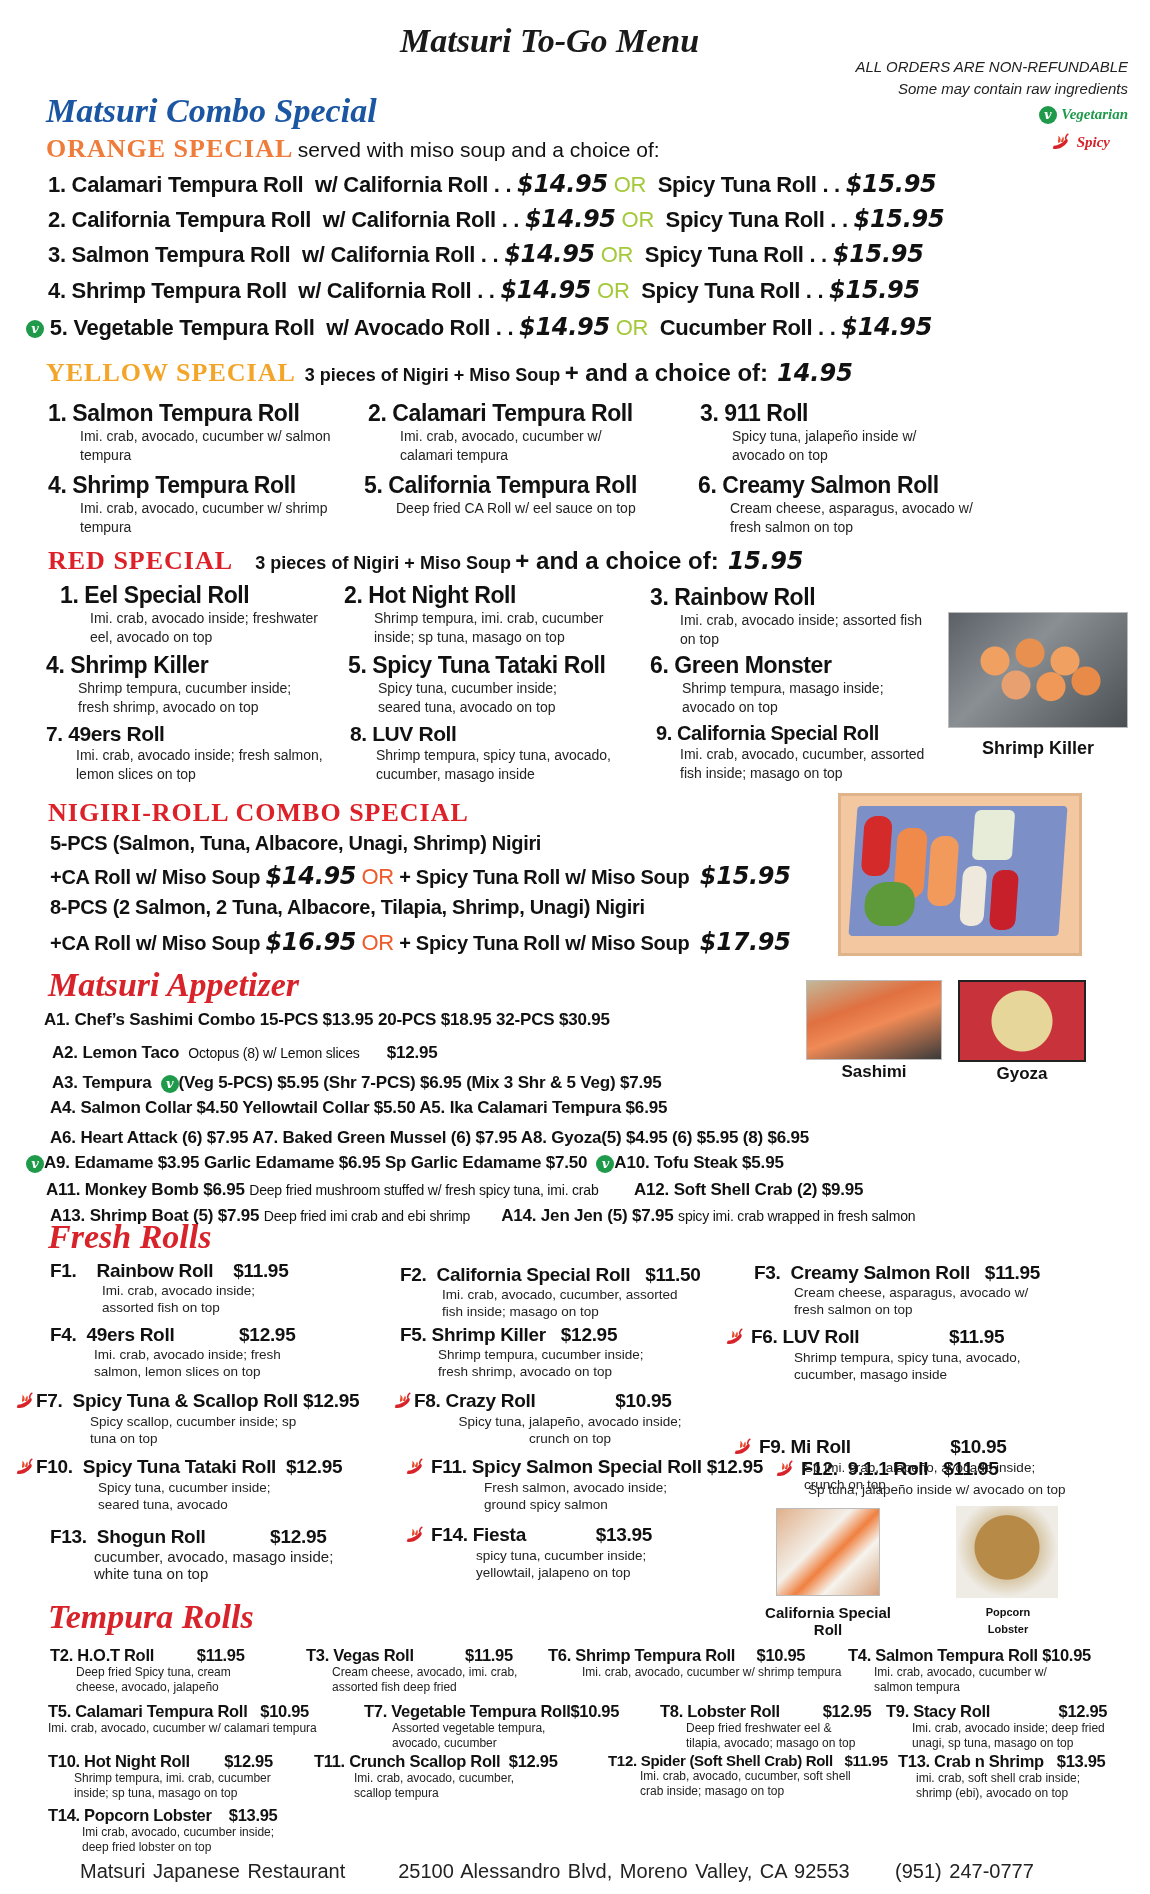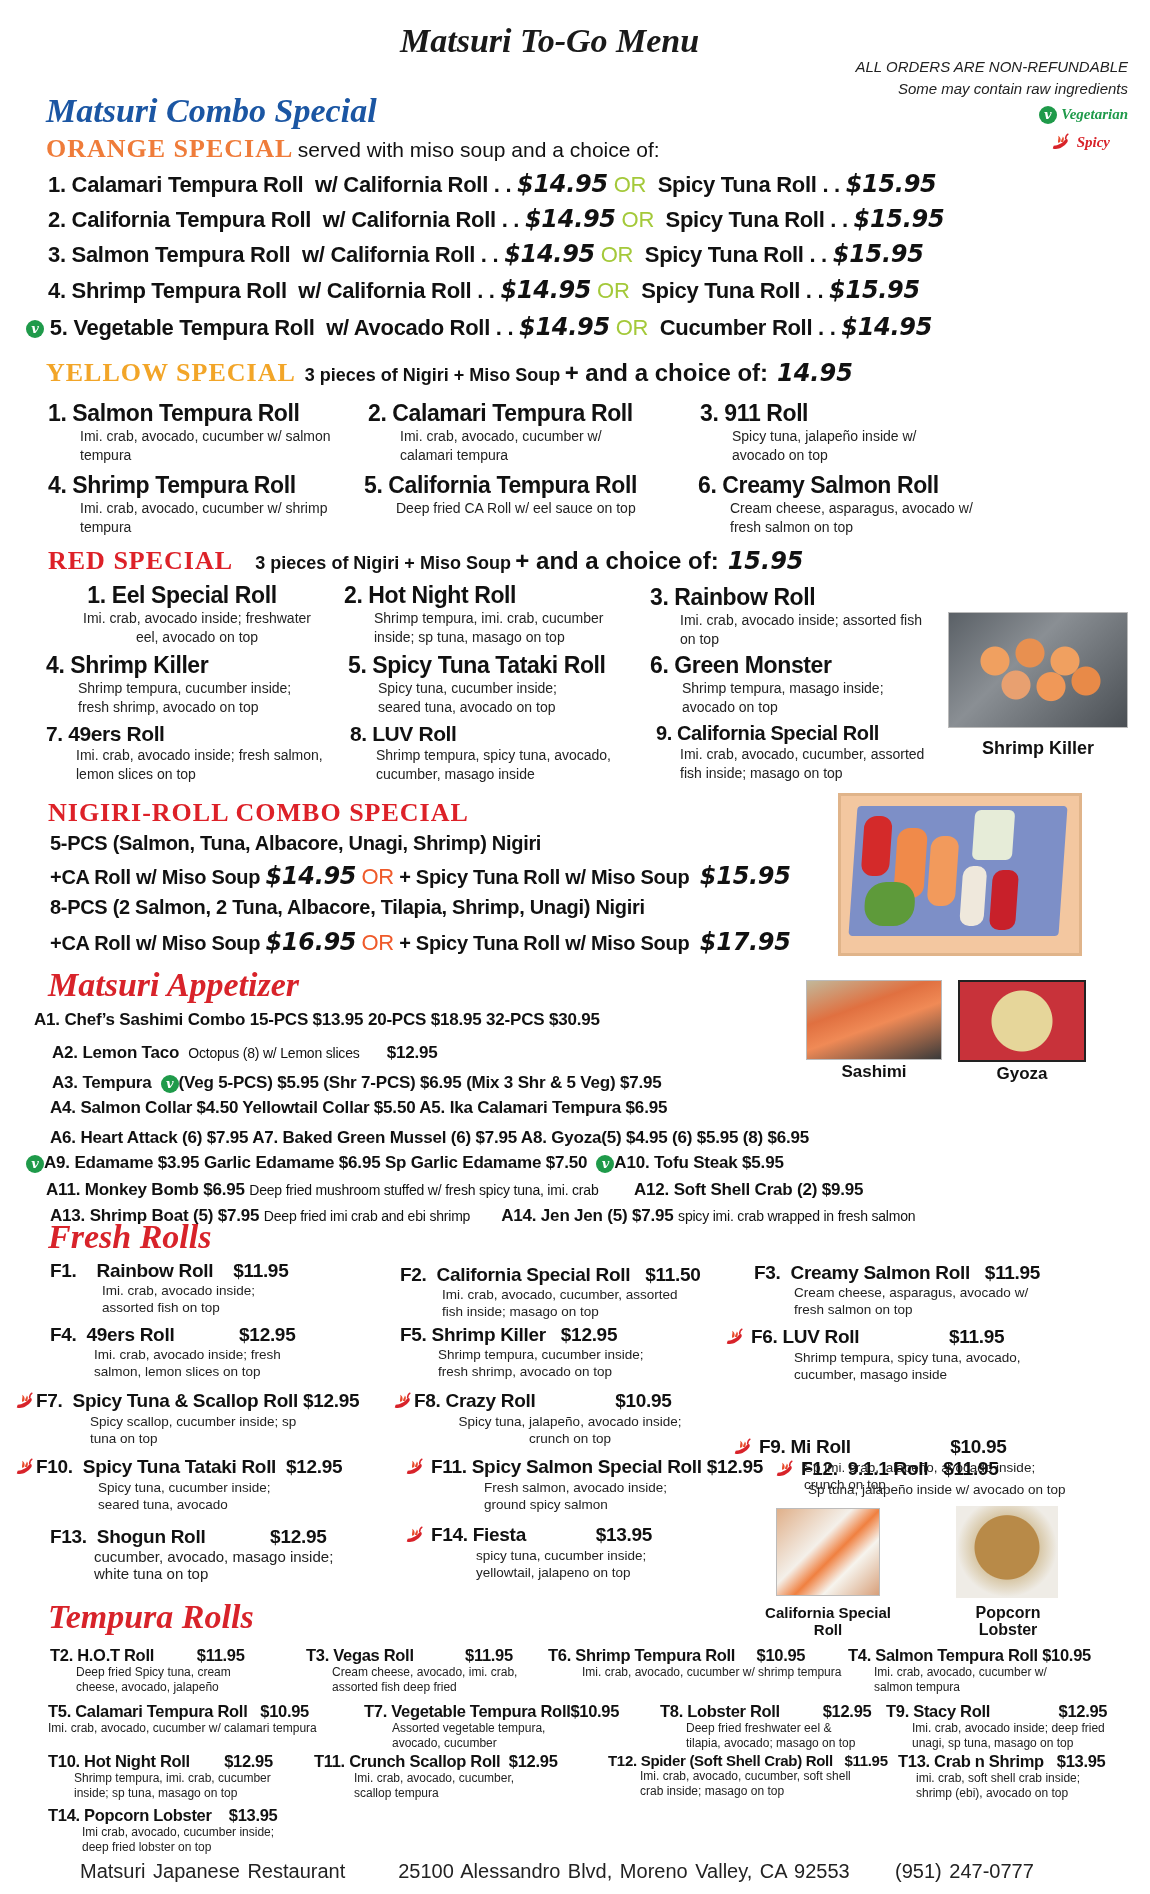--- a/index.html
+++ b/index.html
@@ -156,21 +156,21 @@
 </div>
 
 <div class="abs" style="left:48px; top:546px;">
   <span class="special-label redlbl">Red Special</span>&nbsp;&nbsp;&nbsp;&nbsp;
   <span class="subtitle" style="font-weight:bold;">3 pieces of  Nigiri + Miso Soup</span>
   <span class="subtitle-big" style="font-weight:bold;">+ and a choice of:</span>&nbsp;
   <span class="price-big">15.95</span>
 </div>
 
 <div>
-  <div class="abs" style="left:52px; top:582px;text-align:center;">
+  <div class="abs" style="left:60px; top:582px;">
     <div class="item-name">1. Eel Special Roll</div>
     <div class="item-desc" style="padding-left:30px; width:260px;">Imi. crab, avocado inside; freshwater eel, avocado on top</div>
   </div>
   <div class="abs" style="left:344px; top:582px;">
     <div class="item-name">2. Hot Night Roll</div>
     <div class="item-desc" style="padding-left:30px; width:290px;">Shrimp tempura, imi. crab, cucumber inside;  sp tuna, masago on top</div>
   </div>
   <div class="abs" style="left:650px; top:584px;">
     <div class="item-name">3. Rainbow Roll</div>
     <div class="item-desc" style="padding-left:30px; width:290px;">Imi. crab, avocado inside; assorted fish on top</div>
@@ -229,21 +229,21 @@
     <div style="position:absolute; left:76px; top:30px; width:28px; height:70px; background:#f29a5c; border-radius:12px;"></div>
     <div style="position:absolute; left:118px; top:4px; width:40px; height:50px; background:#e6ecd8; border-radius:6px;"></div>
     <div style="position:absolute; left:110px; top:60px; width:24px; height:60px; background:#efe8dc; border-radius:10px;"></div>
     <div style="position:absolute; left:140px; top:64px; width:26px; height:60px; background:#c8202a; border-radius:10px;"></div>
     <div style="position:absolute; left:14px; top:76px; width:50px; height:44px; background:#5e9a3a; border-radius:20px;"></div>
   </div>
 </div>
 
 <div class="abs serif-title sec-title red" style="left:48px; top:966px;">Matsuri Appetizer</div>
 <div>
-  <div class="abs app-line" style="left:34px; top:1010px;">A1.  Chef’s Sashimi Combo   15-PCS  $13.95    20-PCS  $18.95    32-PCS  $30.95</div>
+  <div class="abs app-line" style="left:44px; top:1010px;">A1.  Chef’s Sashimi Combo   15-PCS  $13.95    20-PCS  $18.95    32-PCS  $30.95</div>
   <div class="abs app-line" style="left:52px; top:1043px;">
     <span>A2.  Lemon Taco</span>&nbsp;
     <span class="app-small">Octopus (8) w/ Lemon slices</span>&nbsp;&nbsp;&nbsp;&nbsp;&nbsp;
     <span>$12.95</span>
   </div>
   <div class="abs app-line" style="left:52px; top:1073px;">
     <span>A3.  Tempura</span>&nbsp;
     <span class="veg-icon">v</span><span>(Veg 5-PCS)   $5.95    (Shr 7-PCS)    $6.95     (Mix 3 Shr &amp; 5 Veg)   $7.95</span>
   </div>
   <div class="abs app-line" style="left:50px; top:1098px;">A4.  Salmon Collar   $4.50      Yellowtail Collar   $5.50     A5.  Ika Calamari Tempura    $6.95</div>
@@ -345,21 +345,21 @@
   <div class="abs" style="left:404px; top:1524px;">
     <div class="fr-name"><svg class="spicy-icon">
           <use href="#pepper"></use>
         </svg>&nbsp;<span>F14.</span>&nbsp;<span>Fiesta</span>&nbsp;&nbsp;&nbsp;&nbsp;&nbsp;&nbsp;&nbsp;&nbsp;&nbsp;&nbsp;&nbsp;&nbsp;&nbsp;&nbsp;<span>$13.95</span></div>
     <div class="fr-desc" style="padding-left:72px; width:300px;">spicy tuna, cucumber inside; yellowtail, jalapeno on top</div>
   </div>
 
   <div class="photo" style="left:776px; top:1508px; width:104px; height:88px; background: linear-gradient(135deg,#e0b08a 0%,#f4f0ea 40%,#f08040 55%,#f6f4ee 70%,#d8a07a 100%);"></div>
   <div class="abs photo-caption" style="left:756px; top:1604px; width:144px; font-size:15px; line-height:17px; white-space:normal;">California Special Roll</div>
   <div class="photo" style="left:956px; top:1506px; width:102px; height:92px; border:none; background: radial-gradient(ellipse at 50% 45%, #b88a48 0 32px, #d8c8a8 33px, #efece6 50px);"></div>
-  <div class="abs photo-caption" style="left:966px; top:1604px; width:84px; font-size:16px; line-height:17px; white-space:normal;">Popcorn Lobster</div>
+  <div class="abs photo-caption" style="left:966px; top:1604px; width:84px; font-size:11px; line-height:17px; white-space:normal;">Popcorn Lobster</div>
 </div>
 
 <div class="abs serif-title sec-title red" style="left:48px; top:1598px;">Tempura Rolls</div>
 <div>
 
   <div class="abs" style="left:50px; top:1646px;">
     <div class="tr-name"><span>T2. H.O.T Roll</span>&nbsp;&nbsp;&nbsp;&nbsp;&nbsp;&nbsp;&nbsp;&nbsp;&nbsp;&nbsp;<span>$11.95</span></div>
     <div class="tr-desc" style="padding-left:26px; width:220px;">Deep fried Spicy tuna, cream cheese, avocado, jalapeño</div>
   </div>
   <div class="abs" style="left:306px; top:1646px;">

